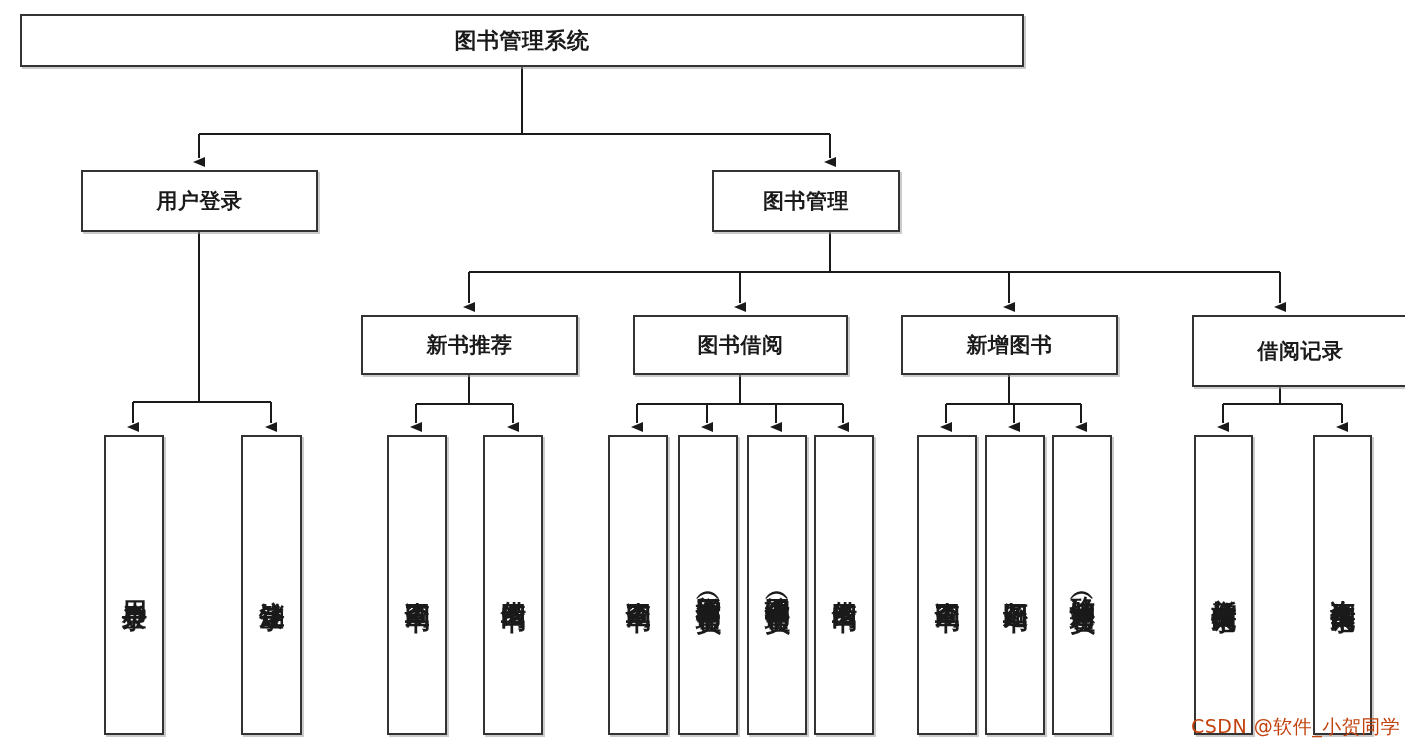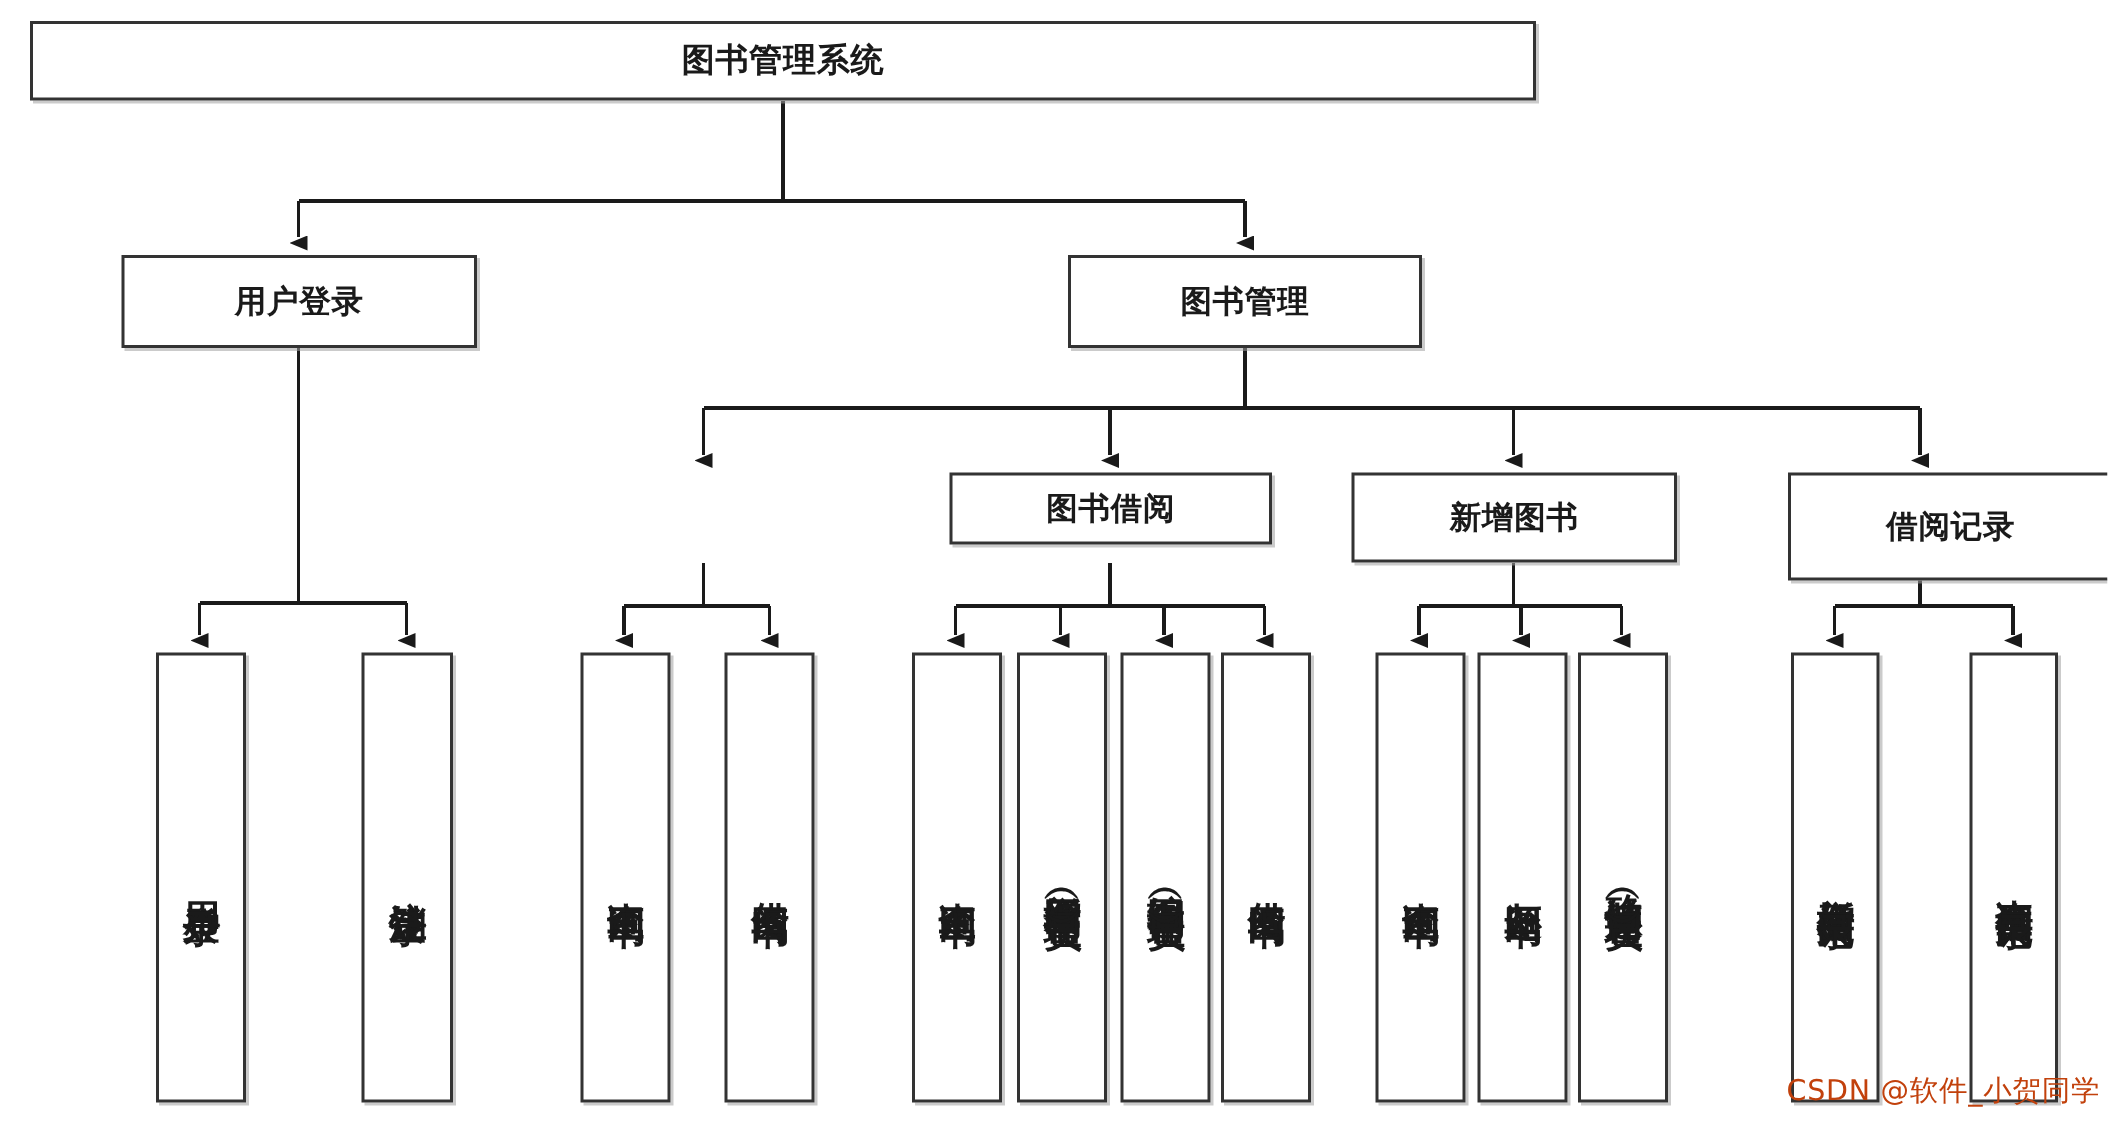--- a/index.html
+++ b/index.html
@@ -132,25 +132,28 @@
     </g>
   </svg>
 
   <div class="node root h" style="left:20px; top:14px; width:1004px; height:53px;">
     <span class="label">图书管理系统</span>
   </div>
 
   <div class="node h" style="left:81px; top:170px; width:237px; height:62px;">
     <span class="label">用户登录</span>
   </div>
-  <div class="node h" style="left:712px; top:170px; width:236px; height:62px;">
+  <div class="node h" style="left:712px; top:170px; width:188px; height:62px;">
     <span class="label">图书管理</span>
   </div>
 
-  <div class="node h" style="left:633px; top:315px; width:215px; height:48px;">
+  <div class="node h" style="left:361px; top:315px; width:217px; height:60px;">
+    <span class="label">新书推荐</span>
+  </div>
+  <div class="node h" style="left:633px; top:315px; width:215px; height:60px;">
     <span class="label">图书借阅</span>
   </div>
   <div class="node h" style="left:901px; top:315px; width:217px; height:60px;">
     <span class="label">新增图书</span>
   </div>
   <div class="node h" style="left:1171px; top:315px; width:217px; height:72px;margin-left:21px;">
     <span class="label">借阅记录</span>
   </div>
 
   <div class="node v" style="left:104px; top:435px; width:60px; height:300px;">

